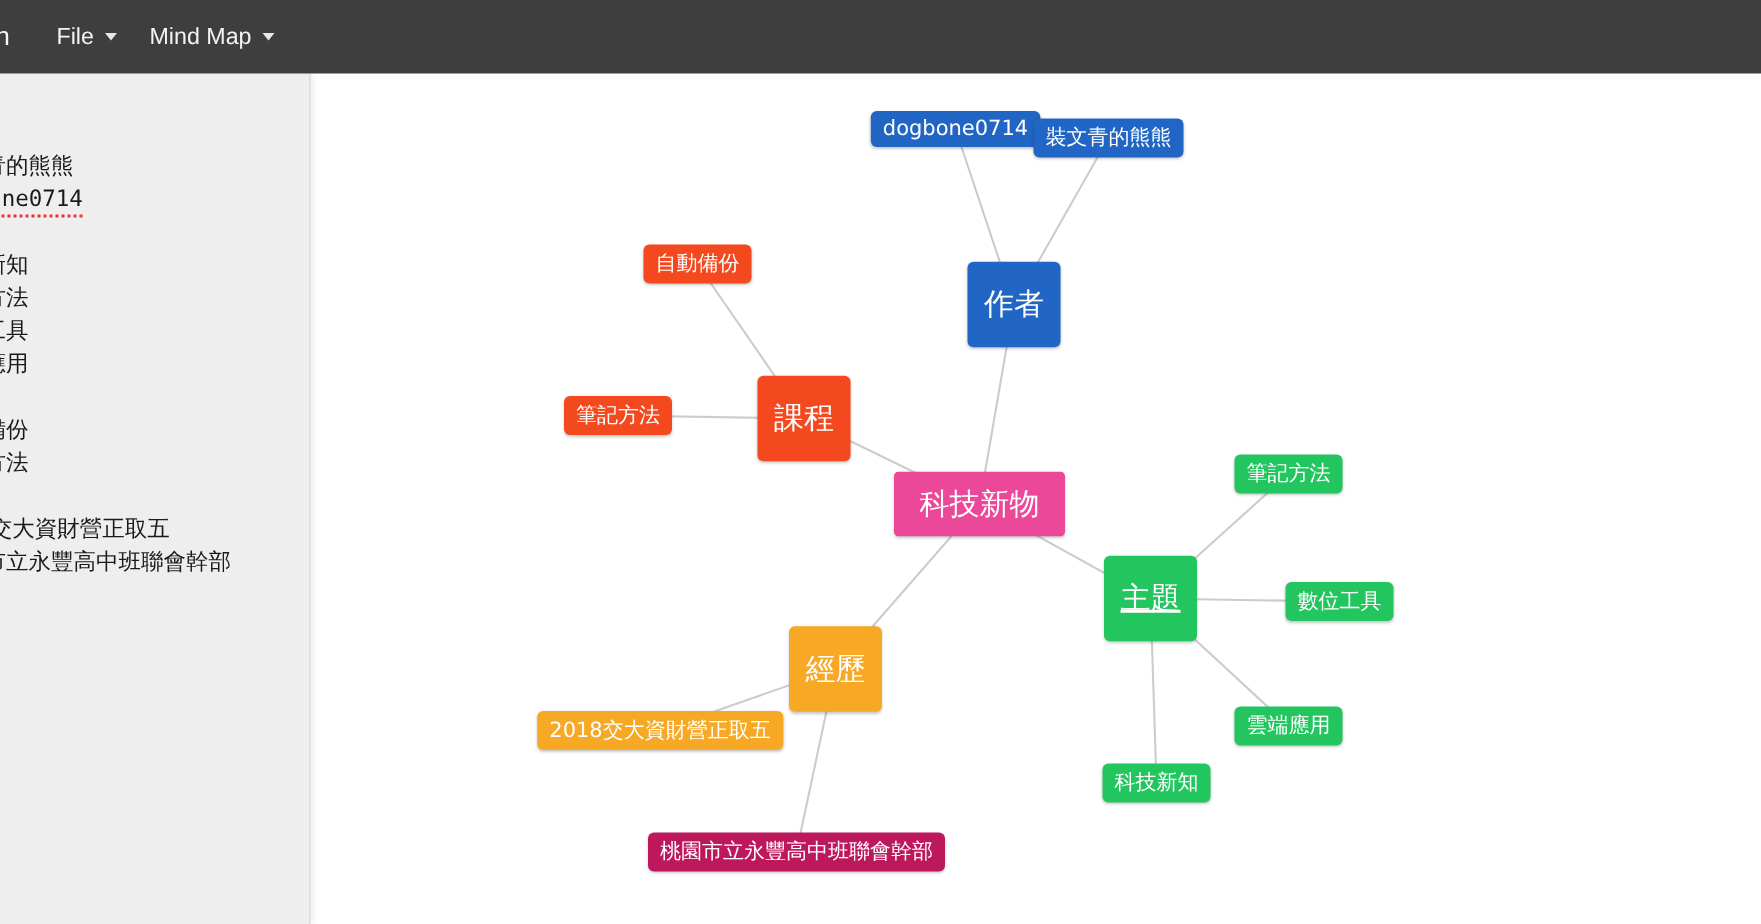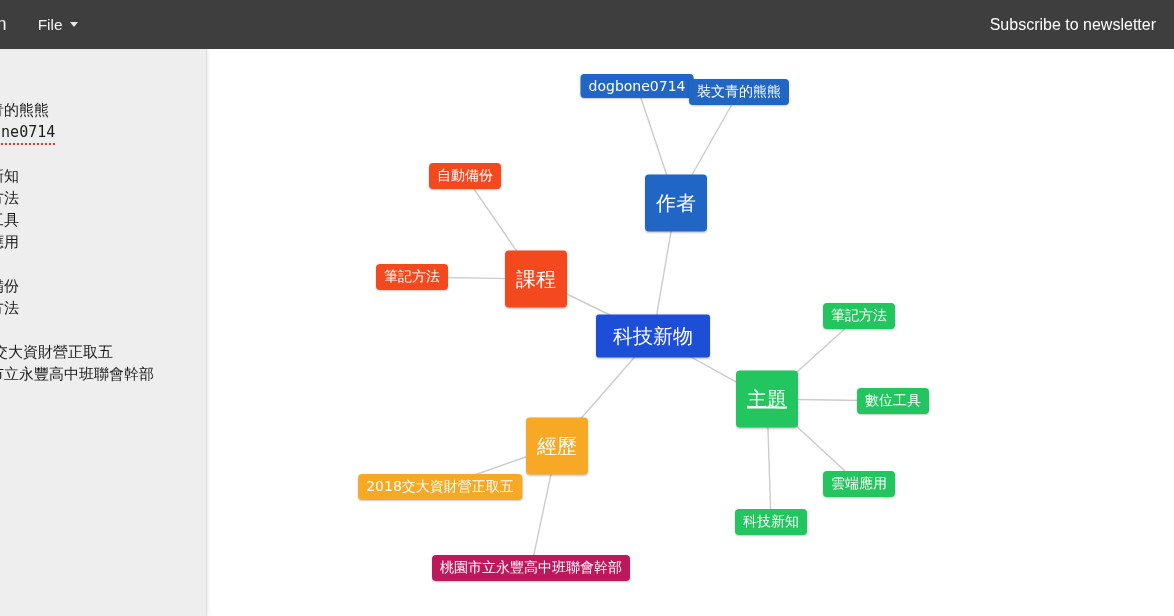--- a/index.html
+++ b/index.html
@@ -161,22 +161,25 @@
 
 <div id="app">
 
   <div class="navbar">
     <div class="nav-brand">ton</div>
     <div class="nav-items">
       <div class="nav-item">
         <span>File</span>
         <span class="caret"></span>
       </div>
+      <div class="nav-item">
+        <span>Mind Map</span>
+        <span class="caret"></span>
+      </div>
     </div>
-    <div class="nav-right">Subscribe to newsletter</div>
   </div>
 
   <div class="sidebar">
     <div class="sidebar-text" id="sidebar-text"><span class="sb-line">文青的熊熊</span><span class="sb-line"><span class="sb-mono">gbone0714</span></span><span class="sb-blank"></span><span class="sb-line">技新知</span><span class="sb-line">記方法</span><span class="sb-line">位工具</span><span class="sb-line">端應用</span><span class="sb-blank"></span><span class="sb-line">動備份</span><span class="sb-line">記方法</span><span class="sb-blank"></span><span class="sb-line">18交大資財營正取五</span><span class="sb-line">園市立永豐高中班聯會幹部</span></div>
   </div>
 
   <div class="canvas"></div>
 
   <svg class="edges" id="edges" width="1174" height="616" viewBox="0 0 1174 616">
       <line x1="653" y1="336" x2="676" y2="203" stroke="#cccccc" stroke-width="1.4"></line>
@@ -189,21 +192,21 @@
       <line x1="767" y1="399" x2="859" y2="316" stroke="#cccccc" stroke-width="1.4"></line>
       <line x1="767" y1="399" x2="893" y2="401" stroke="#cccccc" stroke-width="1.4"></line>
       <line x1="767" y1="399" x2="859" y2="484" stroke="#cccccc" stroke-width="1.4"></line>
       <line x1="767" y1="399" x2="771" y2="522" stroke="#cccccc" stroke-width="1.4"></line>
       <line x1="653" y1="336" x2="557" y2="446" stroke="#cccccc" stroke-width="1.4"></line>
       <line x1="557" y1="446" x2="440" y2="487" stroke="#cccccc" stroke-width="1.4"></line>
       <line x1="557" y1="446" x2="531" y2="568" stroke="#cccccc" stroke-width="1.4"></line>
     </svg>
 
   <div id="nodes">
-      <div class="node root" style="background: #1d4ed8; left: 653px; top: 336px;">科技新物</div>
+      <div class="node root" style="background: #ec4899; left: 653px; top: 336px;">科技新物</div>
       <div class="node lvl1" style="background: rgb(33, 102, 196); left: 676px; top: 203px;">作者</div>
       <div class="node lvl2" style="background: rgb(33, 102, 196); left: 637px; top: 86px;">dogbone0714</div>
       <div class="node lvl2" style="background: rgb(33, 102, 196); left: 739px; top: 92px;">裝文青的熊熊</div>
       <div class="node lvl1" style="background: rgb(244, 73, 30); left: 536px; top: 279px;">課程</div>
       <div class="node lvl2" style="background: rgb(244, 73, 30); left: 465px; top: 176px;">自動備份</div>
       <div class="node lvl2" style="background: rgb(244, 73, 30); left: 412px; top: 277px;">筆記方法</div>
       <div class="node lvl1" style="background: rgb(34, 197, 94); left: 767px; top: 399px; text-decoration: underline;">主題</div>
       <div class="node lvl2" style="background: rgb(34, 197, 94); left: 859px; top: 316px;">筆記方法</div>
       <div class="node lvl2" style="background: rgb(34, 197, 94); left: 893px; top: 401px;">數位工具</div>
       <div class="node lvl2" style="background: rgb(34, 197, 94); left: 859px; top: 484px;">雲端應用</div>

